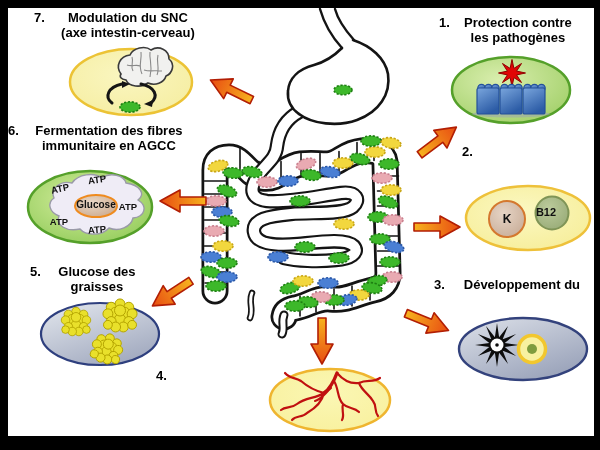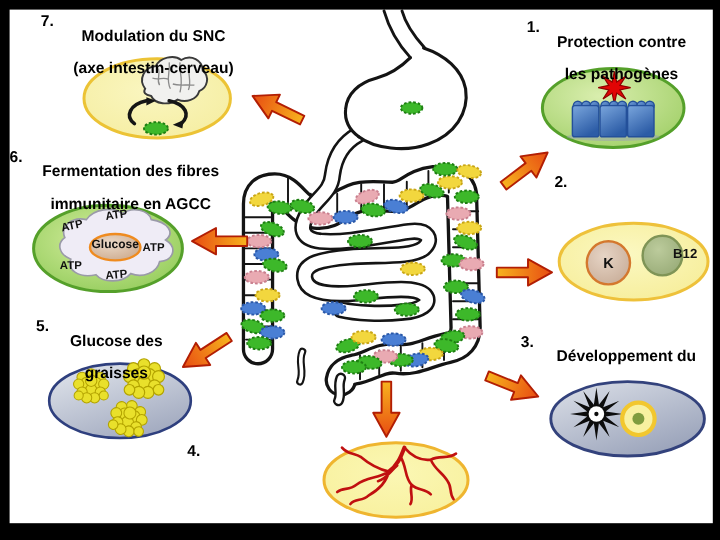--- a/index.html
+++ b/index.html
@@ -3,21 +3,21 @@
 <meta charset="utf-8">
 <style>
   html,body{margin:0;padding:0;background:#222;}
   #stage{position:relative;width:600px;height:450px;background:#000;overflow:hidden;
          font-family:"Liberation Sans",sans-serif;}
   #scene{position:absolute;left:0;top:0;}
   .fn-label{position:absolute;display:flex;gap:5px;font-weight:bold;font-size:13px;
             line-height:15px;color:#000;}
   .fn-num{flex:none;}
   .fn-lines{flex:1;}
-  .fn-lines .l{display:block;text-align:center;margin-top:12px;}
+  .fn-lines .l{display:block;text-align:center;}
   .tiny{position:absolute;font-weight:bold;color:#111;text-align:center;}
   .atp{font-size:9.5px;width:30px;}
   .glu{font-size:10px;width:60px;}
   .vitk{font-size:12px;width:24px;}
   .vitb{font-size:11px;width:34px;}
   
   .ink{stroke:#141414;fill:none;stroke-linecap:round;stroke-linejoin:round;}
   .microbe{stroke-width:1.6;stroke-dasharray:2.2 1.6;}
   .mg{fill:#3db82a;stroke:#1e7f12;}
   .mb{fill:#4a7fd4;stroke:#2a58a8;}
@@ -321,15 +321,15 @@
       </span>
 </div>
 
 <span class="tiny glu" style="left:66px;top:199px;">Glucose</span>
 <span class="tiny atp" style="left:82px;top:174px;transform:rotate(-8deg);">ATP</span>
 <span class="tiny atp" style="left:45px;top:183px;transform:rotate(-12deg);">ATP</span>
 <span class="tiny atp" style="left:113px;top:201px;">ATP</span>
 <span class="tiny atp" style="left:44px;top:216px;">ATP</span>
 <span class="tiny atp" style="left:82px;top:224px;transform:rotate(-5deg);">ATP</span>
 <span class="tiny vitk" style="left:495px;top:212px;">K</span>
-<span class="tiny vitb" style="left:554px;top:206px;">B12</span>
+<span class="tiny vitb" style="left:529px;top:206px;">B12</span>
 
 </div>
 
 </body></html>

